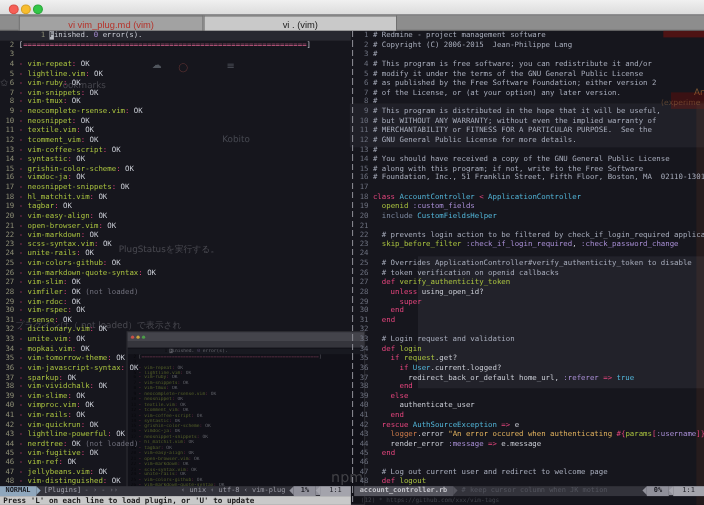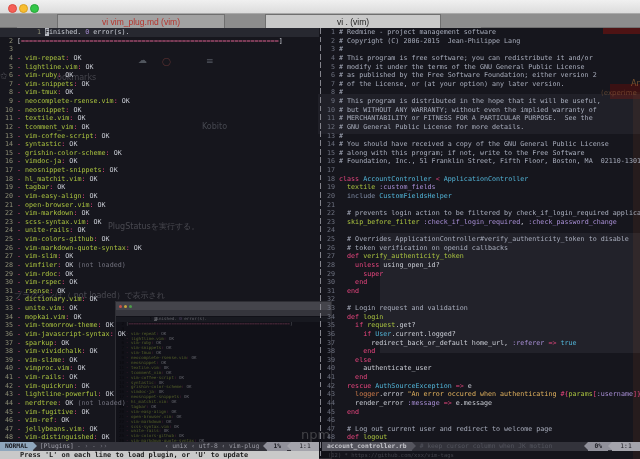--- a/index.html
+++ b/index.html
@@ -7,21 +7,21 @@
           font-family:"Liberation Sans",sans-serif;background:#17171e;}
   
   .titlebar{position:absolute;left:0;top:0;width:640px;height:14px;
             background:linear-gradient(#f0f0f0,#dcdcdc);border-bottom:1px solid #a9a9a9;box-sizing:border-box;}
   .tl-dot{position:absolute;top:3.5px;width:7px;height:7px;border-radius:50%;}
   .tl-red{left:8px;background:#f65f57;border:0.5px solid #d94c43;}
   .tl-yellow{left:19px;background:#f8bd2e;border:0.5px solid #d8a125;}
   .tl-green{left:30px;background:#33c748;border:0.5px solid #27a538;}
   .win-title{position:absolute;left:0;right:0;top:14px;text-align:center;font-size:14px;color:#3c3c3c;}
   
-  .tabbar{position:absolute;left:0;top:14px;width:640px;height:14px;background:#8d8d8d;display:flex;gap:40px;}
+  .tabbar{position:absolute;left:0;top:14px;width:640px;height:14px;background:#8d8d8d;display:flex;}
   .tab-spacer{width:17px;background:#8d8d8d;border-bottom:1px solid #6f6f6f;box-sizing:border-box;}
   .tab{height:14px;box-sizing:border-box;border:1px solid #6f6f6f;border-bottom:none;
        display:flex;align-items:center;justify-content:center;font-size:8.5px;}
   .tab-alert{width:168px;background:#a2a2a2;color:#b5342c;}
   .tab-active{width:176px;background:#c9c9c9;color:#1d1d1d;}
   .tab-rest{flex:1;background:#8d8d8d;border-bottom:1px solid #6f6f6f;box-sizing:border-box;}
   
   .terminal{position:absolute;left:0;top:28px;width:640px;height:431px;background:#16161d;overflow:hidden;}
   .ghost-layer{position:absolute;inset:0;z-index:0;}
   .ghost{position:absolute;white-space:pre;font-family:"DejaVu Sans","Liberation Sans",sans-serif;}
@@ -67,21 +67,21 @@
   .sl-right{margin-left:auto;color:#9a9aa4;padding-right:4px;}
   .tri-l-pct{width:0;height:0;border-top:4.3px solid transparent;border-bottom:4.3px solid transparent;border-right:4.5px solid #90909a;}
   .sl-pct{background:#90909a;color:#1d1d24;font-weight:bold;padding:0 6px;}
   .tri-l-pos{width:0;height:0;border-top:4.3px solid transparent;border-bottom:4.3px solid transparent;border-right:4.5px solid #a4a4ac;background:#90909a;}
   .sl-pos{background:#a4a4ac;color:#1d1d24;padding:0 5px;min-width:18px;text-align:center;}
   .sl-file2{background:#55555e;color:#c6c6cc;font-weight:bold;padding:0 5px;}
   .tri-r-file{width:0;height:0;border-top:4.3px solid transparent;border-bottom:4.3px solid transparent;border-left:4.5px solid #55555e;}
   .sl-ghost{flex:1;color:#aab0bc;opacity:.25;padding-left:4px;overflow:hidden;}
   .msgline{height:8.4px;background:#c9c9c9;color:#1b1b1b;font-weight:bold;
            font-family:"DejaVu Sans Mono","Liberation Mono",monospace;font-size:6.9px;line-height:8.4px;
-           padding-left:20px;white-space:pre;overflow:hidden;}
+           padding-left:3px;white-space:pre;overflow:hidden;}
   .ghost-row{height:8.4px;background:rgba(18,18,24,.35);color:#8a8f99;opacity:.35;
              font-family:"DejaVu Sans Mono","Liberation Mono",monospace;font-size:5.5px;line-height:8.4px;
              padding-left:6px;white-space:pre;overflow:hidden;}
 </style>
 </head>
 <body>
 
 <div class="screen">
 
   <div class="titlebar">
@@ -241,21 +241,21 @@
           <div class="row"><span class="lnum">9</span><span class="tk-m"># This program is distributed in the hope that it will be useful,</span></div>
           <div class="row"><span class="lnum">10</span><span class="tk-m"># but WITHOUT ANY WARRANTY; without even the implied warranty of</span></div>
           <div class="row"><span class="lnum">11</span><span class="tk-m"># MERCHANTABILITY or FITNESS FOR A PARTICULAR PURPOSE.  See the</span></div>
           <div class="row"><span class="lnum">12</span><span class="tk-m"># GNU General Public License for more details.</span></div>
           <div class="row"><span class="lnum">13</span><span class="tk-m">#</span></div>
           <div class="row"><span class="lnum">14</span><span class="tk-m"># You should have received a copy of the GNU General Public License</span></div>
           <div class="row"><span class="lnum">15</span><span class="tk-m"># along with this program; if not, write to the Free Software</span></div>
           <div class="row"><span class="lnum">16</span><span class="tk-m"># Foundation, Inc., 51 Franklin Street, Fifth Floor, Boston, MA  02110-1301</span></div>
           <div class="row"><span class="lnum">17</span></div>
           <div class="row"><span class="lnum">18</span><span class="tk-p">class </span><span class="tk-c">AccountController</span><span class="tk-p"> &lt; </span><span class="tk-c">ApplicationController</span></div>
-          <div class="row"><span class="lnum">19</span><span class="tk-f">  </span><span class="tk-g">textile</span><span class="tk-f"> </span><span class="tk-u">:custom_fields</span></div>
+          <div class="row"><span class="lnum">19</span><span class="tk-f">  </span><span class="tk-g">openid</span><span class="tk-f"> </span><span class="tk-u">:custom_fields</span></div>
           <div class="row"><span class="lnum">20</span><span class="tk-f">  </span><span class="tk-s">include</span><span class="tk-f"> </span><span class="tk-c">CustomFieldsHelper</span></div>
           <div class="row"><span class="lnum">21</span></div>
           <div class="row"><span class="lnum">22</span><span class="tk-m">  # prevents login action to be filtered by check_if_login_required application</span></div>
           <div class="row"><span class="lnum">23</span><span class="tk-f">  </span><span class="tk-g">skip_before_filter</span><span class="tk-f"> </span><span class="tk-u">:check_if_login_required</span><span class="tk-f">, </span><span class="tk-u">:check_password_change</span></div>
           <div class="row"><span class="lnum">24</span></div>
           <div class="row"><span class="lnum">25</span><span class="tk-m">  # Overrides ApplicationController#verify_authenticity_token to disable</span></div>
           <div class="row"><span class="lnum">26</span><span class="tk-m">  # token verification on openid callbacks</span></div>
           <div class="row"><span class="lnum">27</span><span class="tk-f">  </span><span class="tk-p">def </span><span class="tk-g">verify_authenticity_token</span></div>
           <div class="row"><span class="lnum">28</span><span class="tk-f">    </span><span class="tk-p">unless </span><span class="tk-f">using_open_id?</span></div>
           <div class="row"><span class="lnum">29</span><span class="tk-f">      </span><span class="tk-p">super</span></div>

